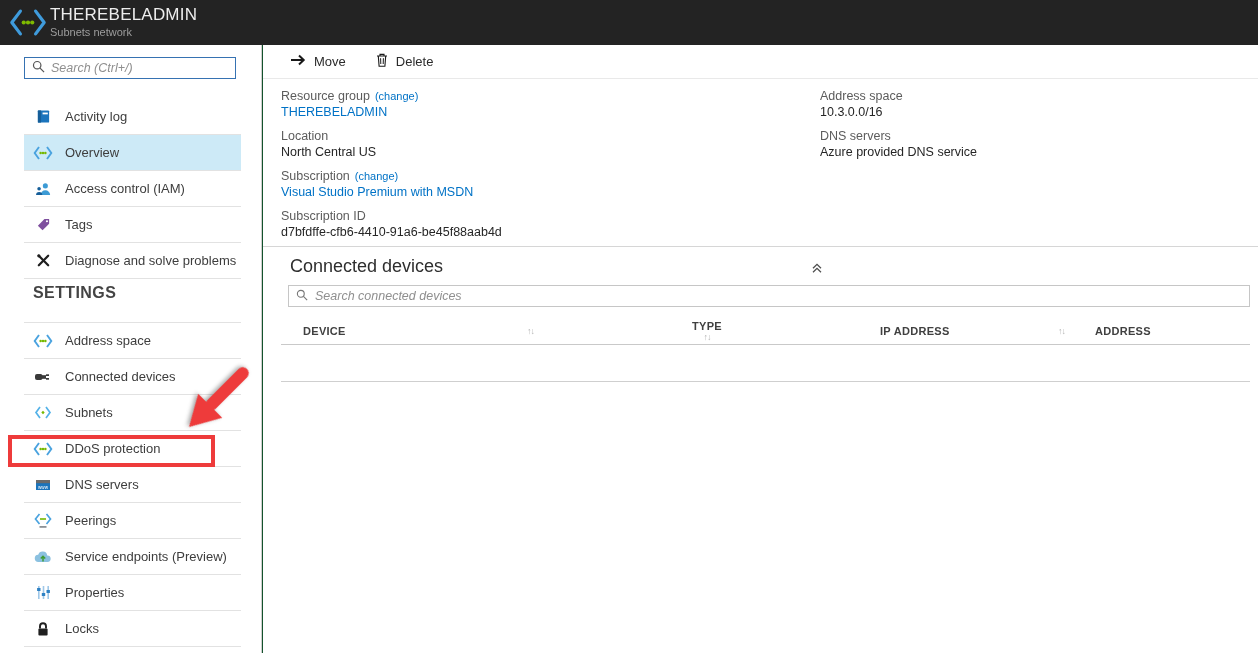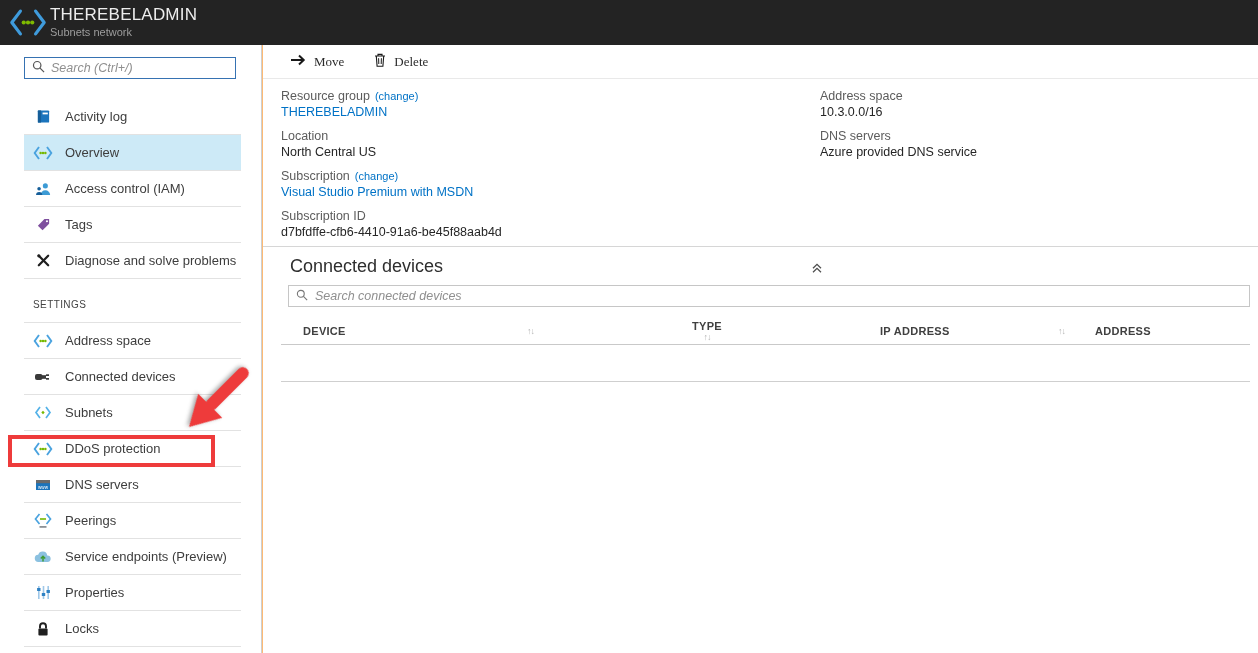--- a/index.html
+++ b/index.html
@@ -1,40 +1,40 @@
 <!DOCTYPE html>
 <html style="--accent: #ee3b3b; --selected-bg: #cdeaf7; --link: #0072c6; --topbar-bg: #232323;"><head>
 <meta charset="utf-8">
 <style>
   * { margin:0; padding:0; box-sizing:border-box; }
   html,body { background:#fff; }
   body { font-family:"Liberation Sans", sans-serif; }
-  .stage { position:relative; width:1258px; height:653px; overflow:hidden; background:#fdba74; }
+  .stage { position:relative; width:1258px; height:653px; overflow:hidden; background:#14532d; }
 
   
   .topbar { position:absolute; left:0; top:0; width:1258px; height:45px; background:var(--topbar-bg,#232323); }
   .topbar-icon { position:absolute; left:9px; top:7px; width:38px; height:31px; }
   .topbar-text { position:absolute; left:50px; top:4px; }
   .topbar-title { font-size:17px; color:#ededed; letter-spacing:.2px; line-height:21px; }
   .topbar-subtitle { font-size:11px; color:#9d9d9d; line-height:13px; margin-top:1px; }
 
   
   .sidebar { position:absolute; left:0; top:45px; width:262px; bottom:0; background:#fff; border-right:1px solid #cfcfcf; }
   .side-search { position:absolute; left:24px; top:12px; width:212px; height:22px; border:1px solid #3672b2; display:flex; align-items:center; padding-left:7px; gap:6px; background:#fff; }
   .side-search input, .dev-search input { border:0; outline:none; flex:1; font-family:inherit; font-size:12.5px; color:#333; background:transparent; min-width:0; }
   .side-search input::placeholder, .dev-search input::placeholder { color:#8f8f8f; font-style:italic; }
   .nav { position:absolute; left:0; top:54px; right:0; }
   .nav-item { height:36px; margin:0 20px 0 24px; padding-left:9px; display:flex; align-items:center; gap:12px; font-size:13px; color:#3d3d3d; border-bottom:1px solid #e2e2e2; cursor:pointer; }
   .nav-item.selected { background:var(--selected-bg,#cdeaf7); }
   .nav-item .icon { width:20px; display:flex; justify-content:center; align-items:center; flex-shrink:0; }
-  .nav-section { height:44px; margin:0 20px 0 24px; padding:0 0 12px 9px; display:flex; align-items:flex-end; font-size:10px; color:#444; letter-spacing:.4px; border-bottom:1px solid #e2e2e2; }
+  .nav-section { height:44px; margin:0 20px 0 24px; padding:0 0 20px 9px; display:flex; align-items:flex-end; font-size:16px; color:#444; letter-spacing:.4px; border-bottom:1px solid #e2e2e2;font-weight:bold; }
 
   
   .main { position:absolute; left:263px; top:45px; right:0; bottom:0; background:#fff; }
-  .toolbar { height:34px; border-bottom:1px solid #e9e9e9; display:flex; align-items:center; padding-left:27px; gap:30px;font-family:Liberation Serif, serif; }
+  .toolbar { height:34px; border-bottom:1px solid #e9e9e9; display:flex; align-items:center; padding-left:27px; gap:30px; }
   .tool-btn { display:flex; align-items:center; gap:8px; font-size:13px; color:#2b2b2b; background:none; border:0; cursor:pointer; font-family:inherit; }
 
   .props { position:absolute; left:0; right:0; top:34px; height:168px; border-bottom:1px solid #d6d6d6; }
   .col-left  { position:absolute; left:18px;  top:9px; }
   .col-right { position:absolute; left:557px; top:9px; }
   .field { margin-bottom:8px; }
   .field-label { font-size:12.5px; color:#5c5c5c; line-height:16px; display:flex; gap:5px; align-items:baseline; }
   .field-action { font-size:11px; color:var(--link,#0072c6); cursor:pointer; }
   .field-value { font-size:12.5px; color:#262626; line-height:16px; }
   .field-value.link { color:var(--link,#0072c6); cursor:pointer; }

